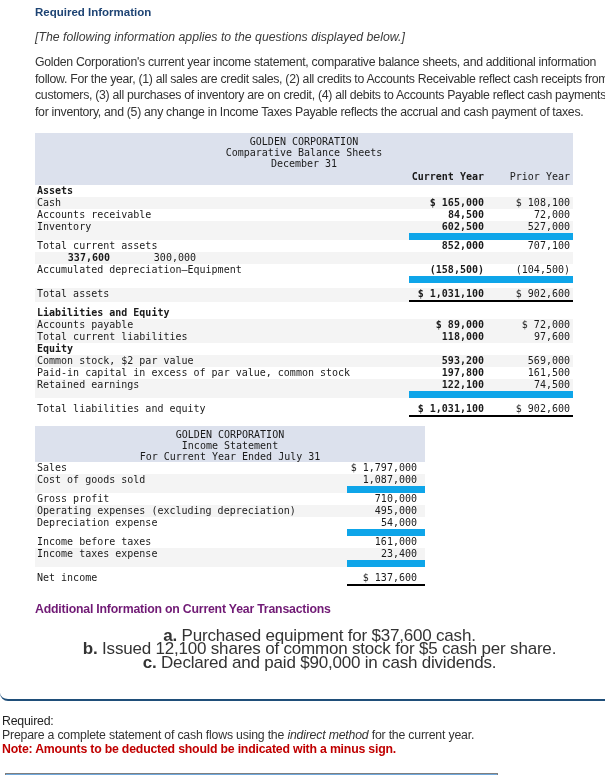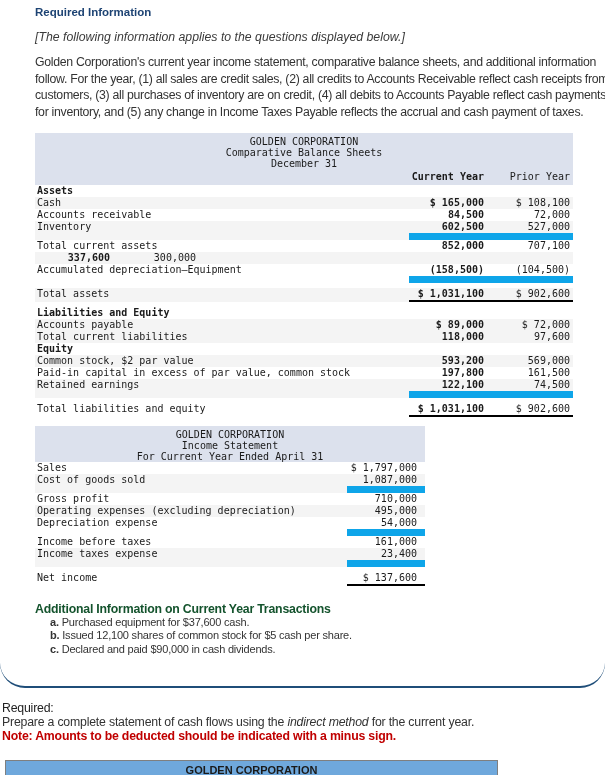--- a/index.html
+++ b/index.html
@@ -6,21 +6,21 @@
     --navy:#1d4373; --red:#c00000; --band:#dce1ed; --stripe:#f4f4f4;
     --blue:#6fa8dc; --divider:#1f4e79; --grid:#7f7f7f; --text:#333333; --mono-text:#1a1a1a;
   }
   *{box-sizing:border-box;}
   html,body{margin:0;padding:0;}
   body{
     width:605px;height:775px;overflow:hidden;background:#fff;
     font-family:"Liberation Sans",sans-serif;color:var(--text);font-size:12px;
   }
   
-  .panel{padding:5px 16px 30px 35px;border-bottom:2px solid var(--divider);border-bottom-left-radius:8px;border-radius:25px;}
+  .panel{padding:5px 16px 30px 35px;border-bottom:2px solid var(--divider);border-bottom-left-radius:8px;}
   .panel-heading{color:var(--navy);font-weight:bold;font-size:11.5px;line-height:14px;}
   .notice{font-style:italic;margin-top:11px;font-size:12.3px;color:#3a3a3a;line-height:15px;}
   .intro{margin-top:9px;font-size:12.3px;letter-spacing:-0.3px;line-height:16.5px;width:660px;}
   .intro div{white-space:nowrap;}
   
   .fin{font-family:"DejaVu Sans Mono",monospace;font-size:10px;line-height:12px;color:var(--mono-text);}
   .fin .hd{background:var(--band);padding-top:3px;}
   .fin .hd .tl{text-align:center;line-height:11px;}
   .fin .cols{display:flex;padding:2px 0 2px 0;}
   .fin .cols .lbl{flex:1;}
@@ -31,22 +31,22 @@
   .bs .cur{width:78px;font-weight:bold;}
   .bs .pri{width:86px;}
   .is{width:390px;margin-top:9px;}
   .is .val{width:78px;padding-right:8px;}
   .section .lbl{font-weight:bold;}
   .shade{background:var(--stripe);}
   .num.u{border-bottom:7px solid #0ea5e9;text-align:right;}
   .num.strong{border-bottom:2px solid #000;}
   .gap{margin-top:5px;}
   
-  .addl-h{font-weight:bold;font-size:12.3px;color:#14532d;margin-top:16px;letter-spacing:-0.2px;}
-  .addl-items{padding-left:15px;font-size:11px;line-height:13.4px;letter-spacing:-0.2px;}
+  .addl-h{font-weight:bold;font-size:12.3px;color:#701a75;margin-top:16px;letter-spacing:-0.2px;}
+  .addl-items{margin-top:13px;padding-left:15px;font-size:17px;line-height:13.4px;letter-spacing:-0.2px;text-align:center;}
   .addl-items b{font-weight:bold;}
   
   .req{margin:13px 0 0 2px;font-size:12.3px;line-height:14px;letter-spacing:-0.2px;}
   .req .req-h{font-weight:normal;color:#222;}
   .req .note{color:var(--red);font-weight:bold;}
   
   .cf{margin:17px 0 0 5px;border-collapse:collapse;width:492px;table-layout:fixed;
       font-size:11px;color:#1a1a1a;}
   .cf td{border:1px solid var(--grid);overflow:hidden;}
   .cf .hd-cell{background:var(--blue);font-weight:bold;text-align:center;height:18px;padding:1px 0;}
@@ -156,21 +156,21 @@
           <span class="num cur strong">$ 1,031,100</span>
           <span class="num pri strong">$ 902,600</span>
         </div>
       </div>
   </div>
 
   <div class="fin is">
     <div class="hd">
       <div class="tl">GOLDEN CORPORATION</div>
       <div class="tl">Income Statement</div>
-      <div class="tl">For Current Year Ended April 31</div>
+      <div class="tl">For Current Year Ended July 31</div>
     </div>
     <div id="is-rows">
         <div class="fr">
           <span class="lbl">Sales</span>
           <span class="num val">$ 1,797,000</span>
         </div>
         <div class="fr shade">
           <span class="lbl">Cost of goods sold</span>
           <span class="num val u">1,087,000</span>
         </div>

